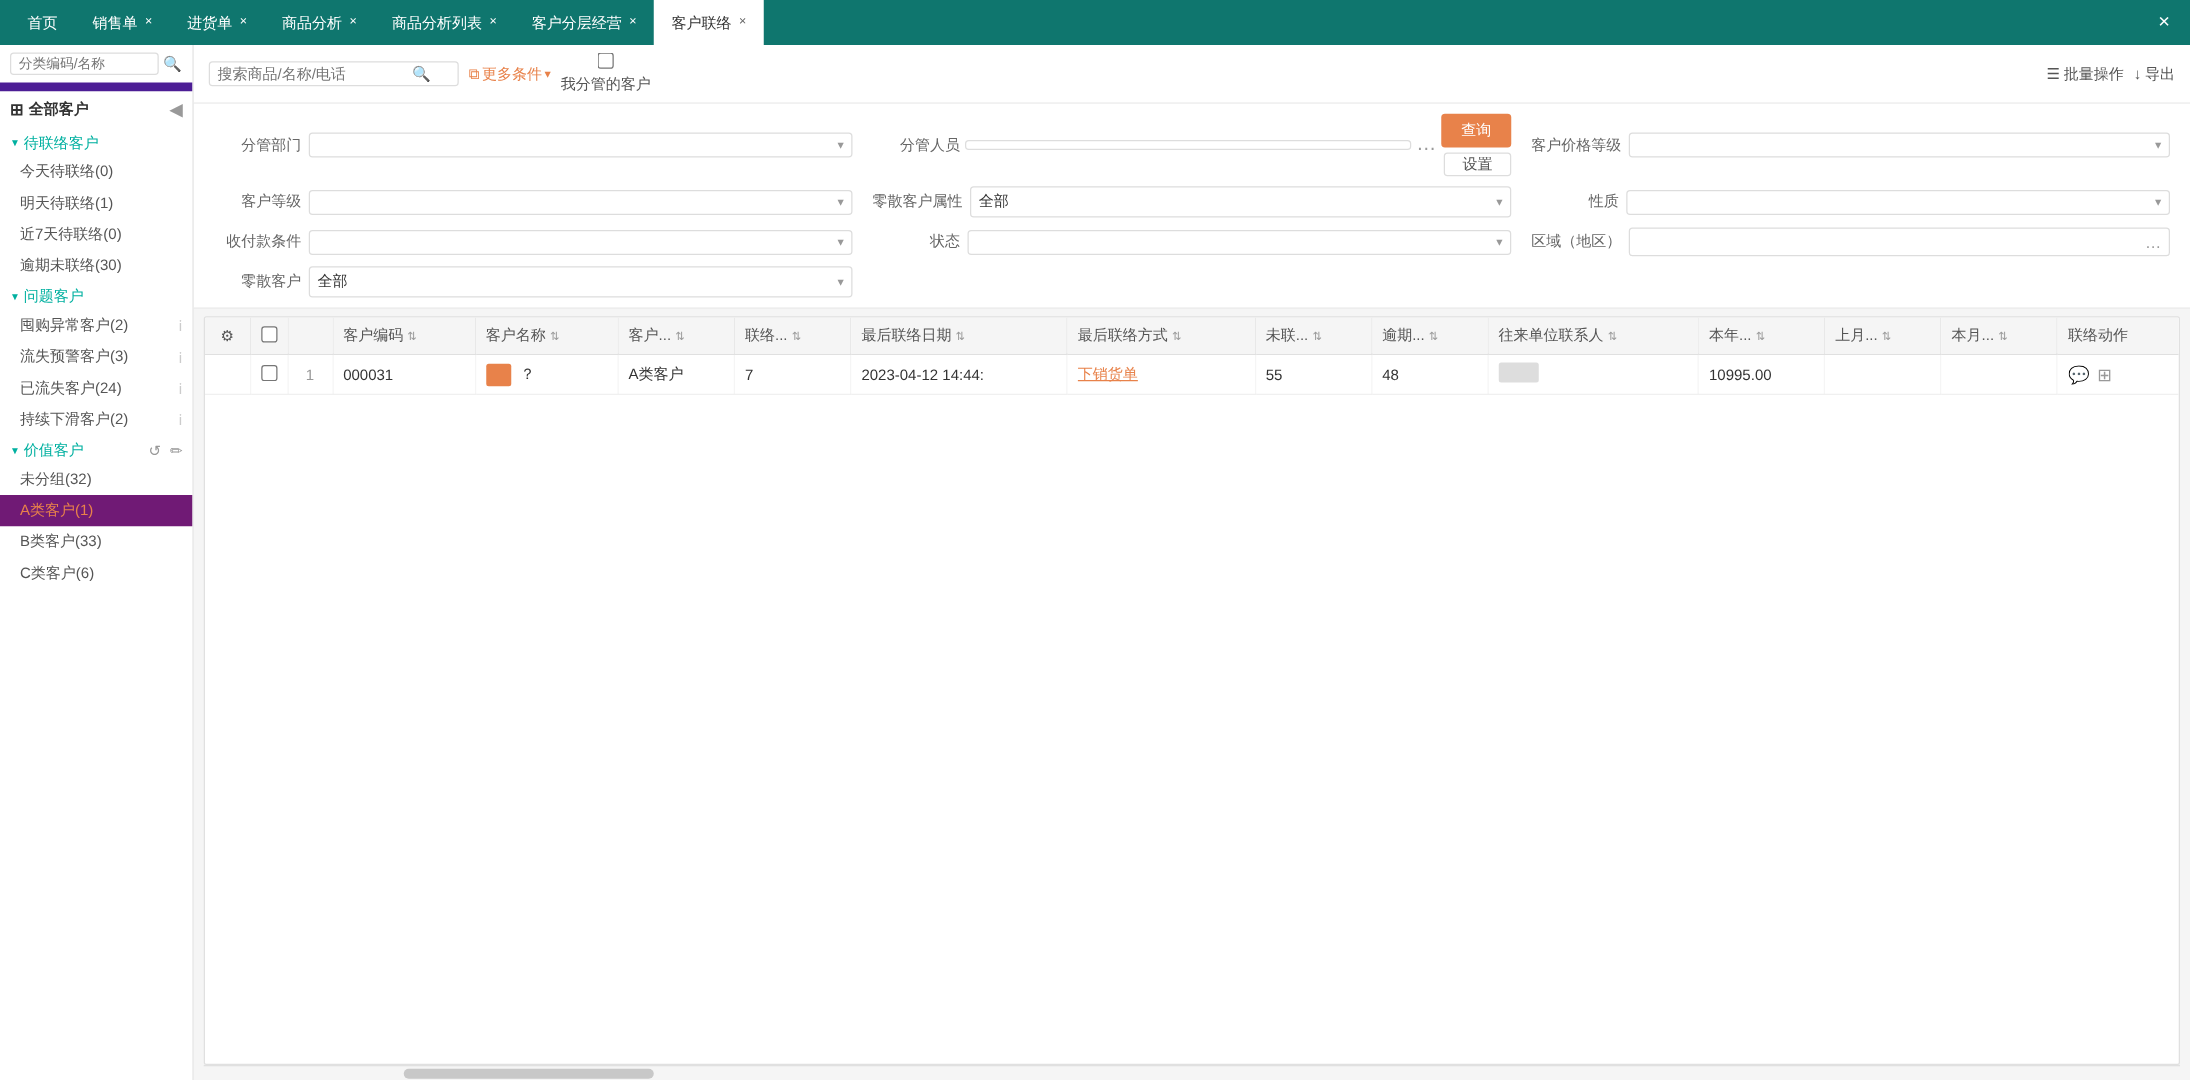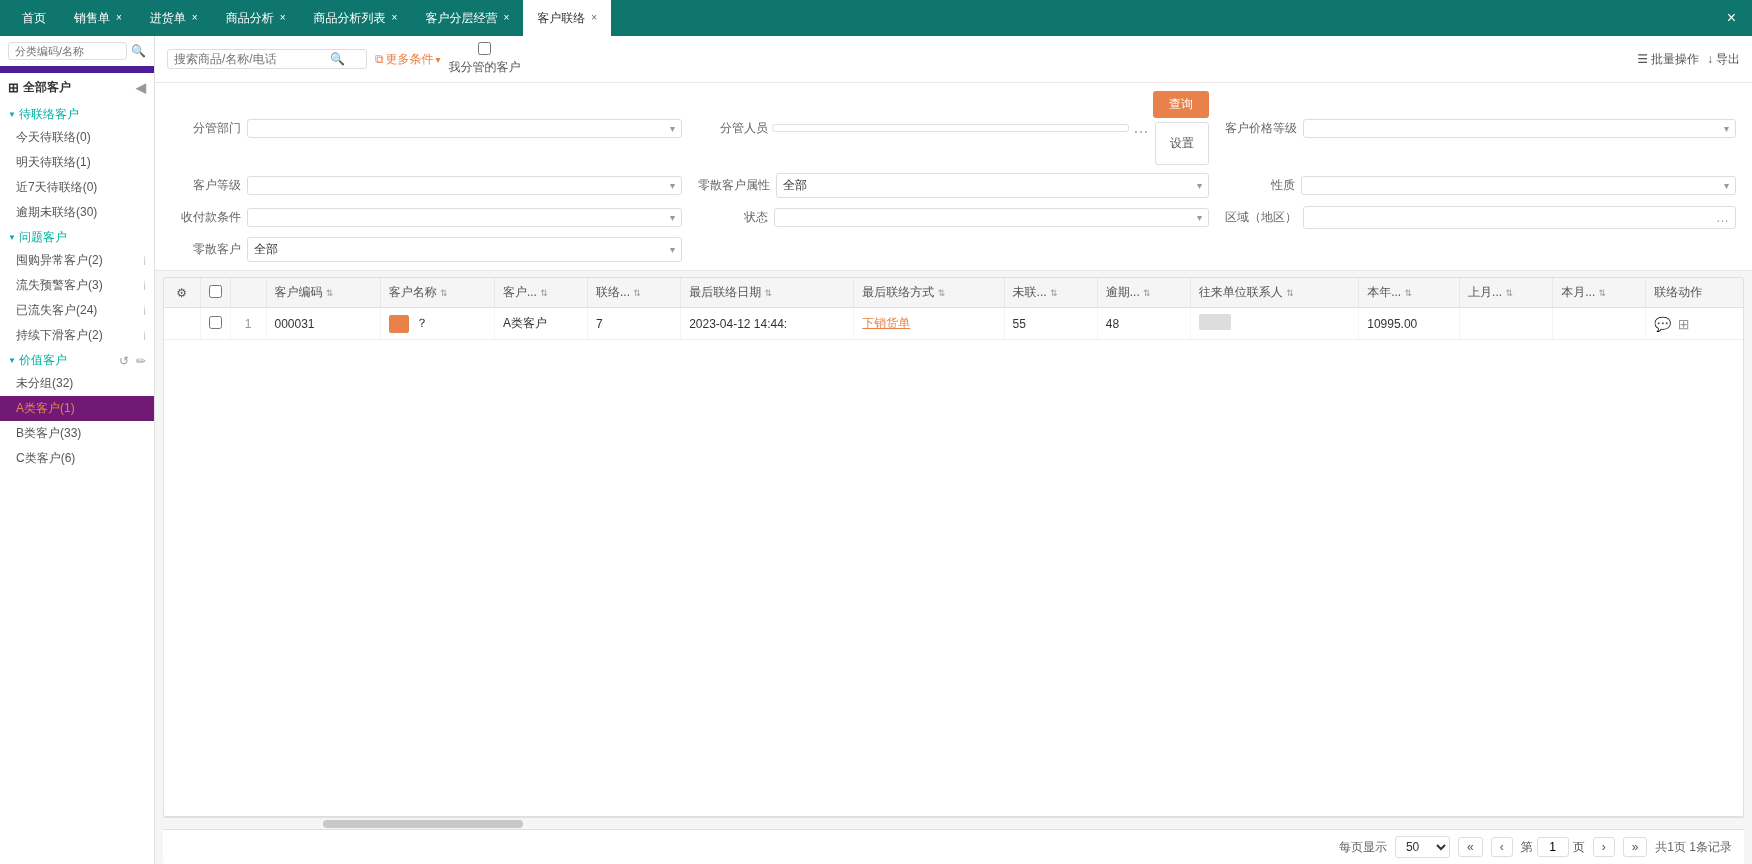--- a/index.html
+++ b/index.html
@@ -203,21 +203,21 @@
       border-radius: 3px;
       padding: 5px 16px;
       cursor: pointer;
       font-size: 12px;
     }
     .btn-settings {
       border: 1px solid #ddd;
       background: #fff;
       color: #555;
       border-radius: 3px;
-      padding: 12px 14px;
+      padding: 0 14px;
       cursor: pointer;
       font-size: 12px;
     }
     .filter-action-col {
       display: flex;
       flex-direction: column;
       gap: 4px;
       align-items: flex-end;
       justify-content: center;
     }
@@ -631,33 +631,15 @@
             </td>
           </tr>
         </tbody>
       </table>
     </div>
 
     <div class="bottom-scroll-bar">
       <div class="scroll-thumb"></div>
     </div>
 
-    <div class="pagination-bar">
-      <span class="page-size-label">每页显示</span>
-      <select class="page-size-select">
-        <option>50</option>
-        <option>100</option>
-        <option>200</option>
-      </select>
-      <button class="page-btn">«</button>
-      <button class="page-btn">‹</button>
-      <div class="page-info">
-        <span>第</span>
-        <input class="page-input" type="text" value="1" style="">
-        <span>页</span>
-      </div>
-      <button class="page-btn">›</button>
-      <button class="page-btn">»</button>
-      <span class="total-info">共1页 1条记录</span>
-    </div>
 
   </div>
 </div>
 
 </body></html>

